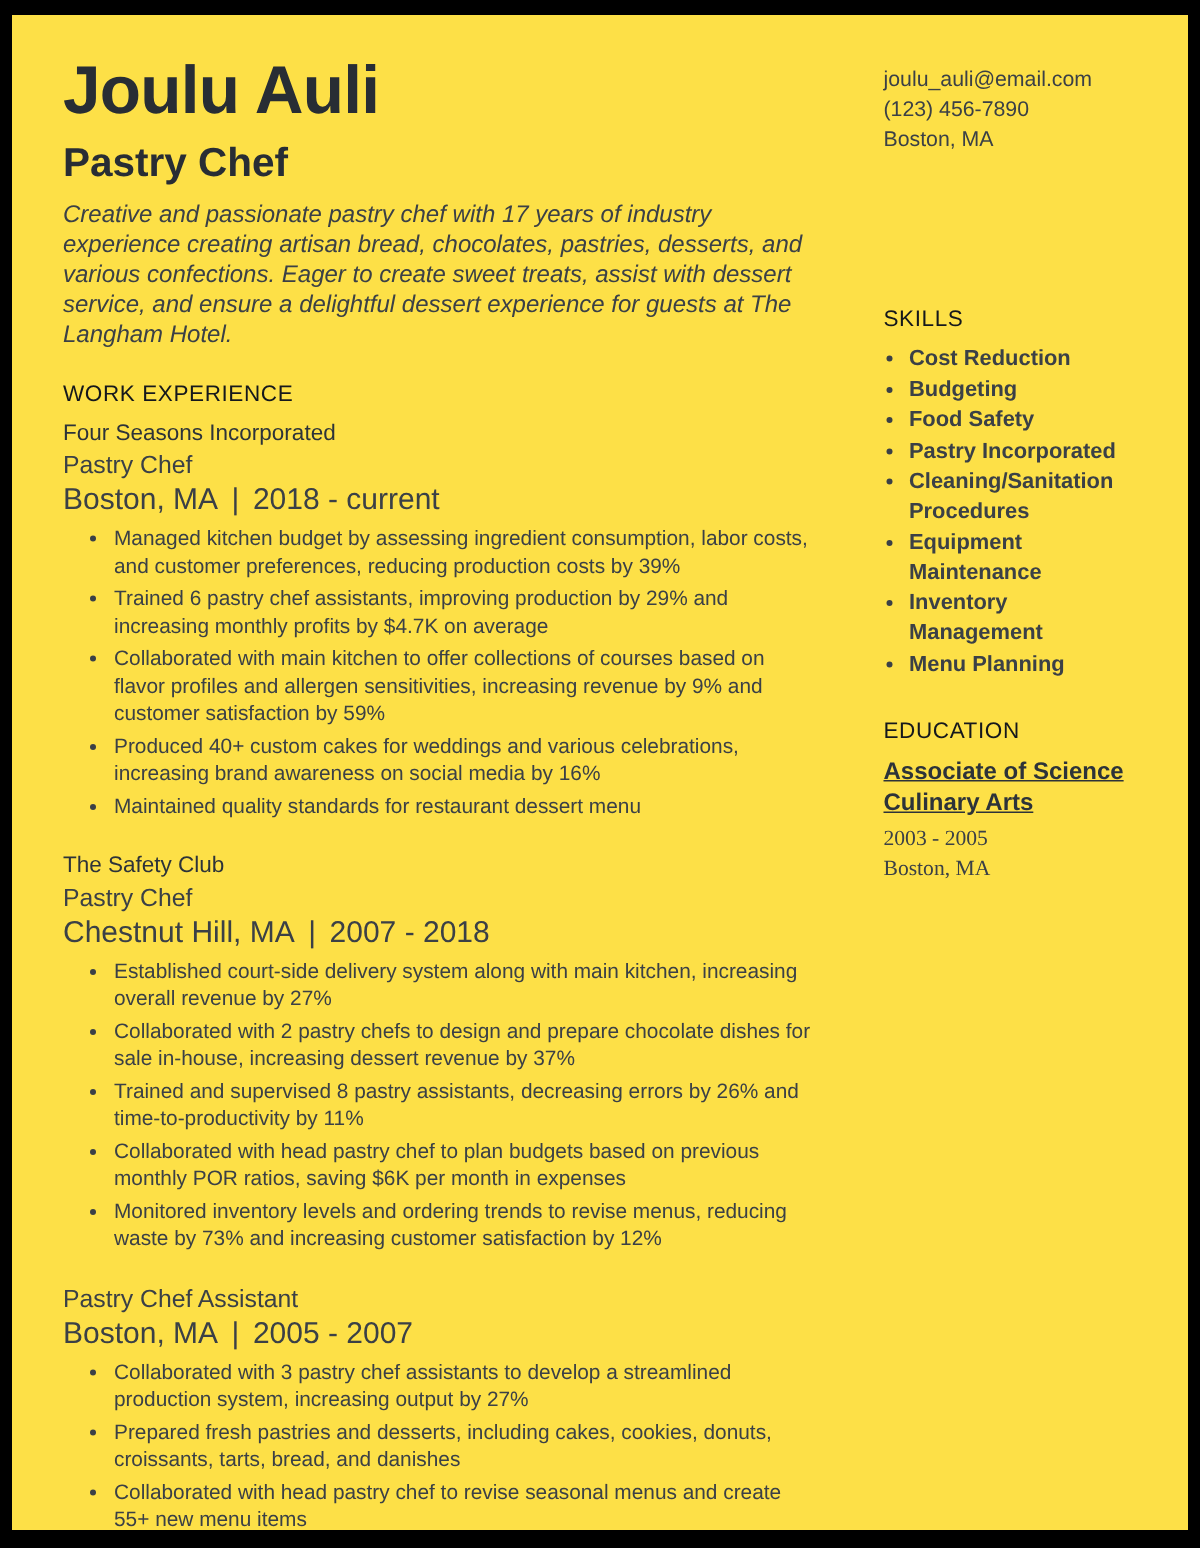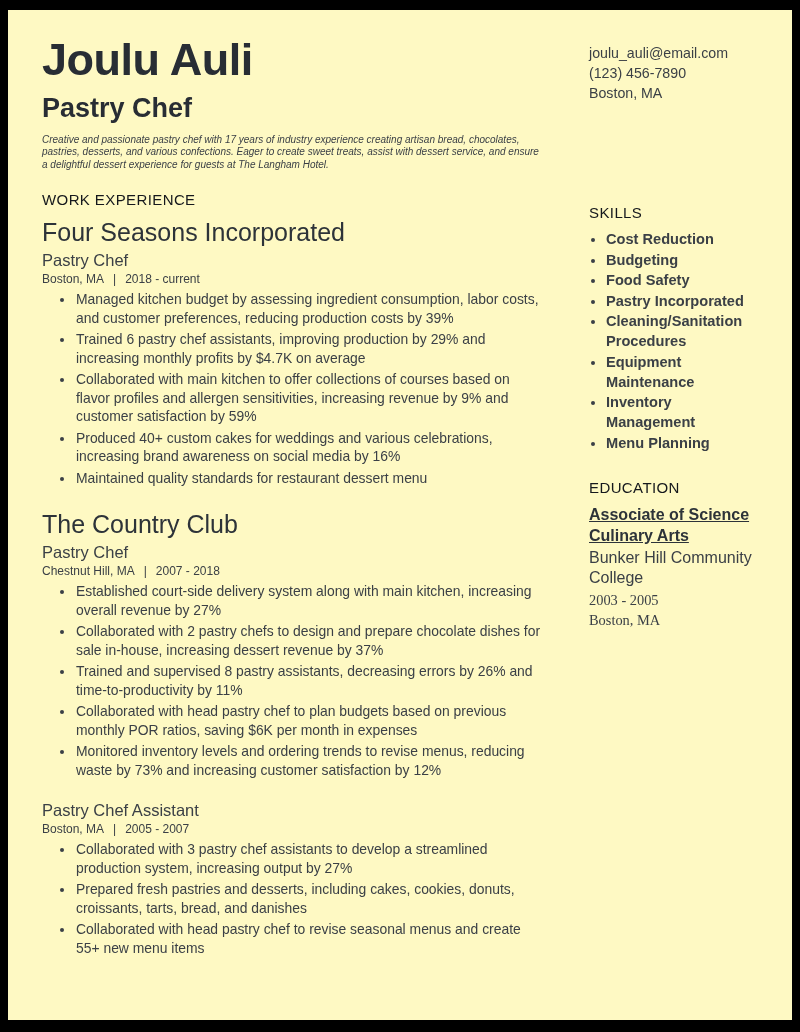--- a/index.html
+++ b/index.html
@@ -9,21 +9,21 @@
     font-family: "Liberation Sans", sans-serif;
     -webkit-font-smoothing: antialiased;
   }
   .frame {
     width: 800px; height: 1032px;
     background: #000;
     padding: 10px 8px 12px 8px;
   }
   .page {
     width: 100%; height: 100%;
-    background: #fef9c3;
+    background: #fde047;
     padding: 26px 36px 20px 34px;
     overflow: hidden;
     color: #3b4046;
   }
   .grid {
     display: grid;
     grid-template-columns: 505px 1fr;
     column-gap: 22px;
   }
   
@@ -36,21 +36,21 @@
   }
   .job-title-main {
     font-size: 27px;
     font-weight: 800;
     color: #282d34;
     margin-top: 8px;
   }
   .summary {
     margin-top: 10px;
     font-style: italic;
-    font-size: 10px;
+    font-size: 16px;
     line-height: 1.25;
     color: #3b4046;
   }
   .contact {
     padding-top: 7px;
     font-size: 14.2px;
     line-height: 20px;
     color: #3b4046;
   }
   .contact a {
@@ -63,32 +63,32 @@
     font-size: 15px;
     font-weight: 400;
     letter-spacing: 0.4px;
     color: #15181c;
   }
   
   .work-section { margin-top: 20px; }
   .job { margin-top: 9px; }
   .job + .job { margin-top: 22px; }
   .company {
-    font-size: 25px;
+    font-size: 15px;
     font-weight: 400;
     color: #2d3339;
     line-height: 1.25;
   }
   .role {
     font-size: 16.5px;
     color: #3b4046;
     margin-top: 3px;
   }
   .meta {
-    font-size: 12px;
+    font-size: 20px;
     color: #3b4046;
     margin-top: 2px;
   }
   .meta .sep { margin: 0 9px; color: #3b4046; }
   ul.bullets {
     margin-top: 4px;
     padding-left: 33px;
     list-style: disc;
   }
   ul.bullets li {
@@ -159,21 +159,21 @@
             <ul class="bullets">
               <li>Managed kitchen budget by assessing ingredient consumption, labor costs, and customer preferences, reducing production costs by 39%</li>
               <li>Trained 6 pastry chef assistants, improving production by 29% and increasing monthly profits by $4.7K on average</li>
               <li>Collaborated with main kitchen to offer collections of courses based on flavor profiles and allergen sensitivities, increasing revenue by 9% and customer satisfaction by 59%</li>
               <li>Produced 40+ custom cakes for weddings and various celebrations, increasing brand awareness on social media by 16%</li>
               <li>Maintained quality standards for restaurant dessert menu</li>
             </ul>
           </div>
 
           <div class="job">
-            <div class="company">The Country Club</div>
+            <div class="company">The Safety Club</div>
             <div class="role">Pastry Chef</div>
             <div class="meta">
               <span>Chestnut Hill, MA</span><span class="sep">|</span><span>2007 - 2018</span>
             </div>
             <ul class="bullets">
               <li>Established court-side delivery system along with main kitchen, increasing overall revenue by 27%</li>
               <li>Collaborated with 2 pastry chefs to design and prepare chocolate dishes for sale in-house, increasing dessert revenue by 37%</li>
               <li>Trained and supervised 8 pastry assistants, decreasing errors by 26% and time-to-productivity by 11%</li>
               <li>Collaborated with head pastry chef to plan budgets based on previous monthly POR ratios, saving $6K per month in expenses</li>
               <li>Monitored inventory levels and ordering trends to revise menus, reducing waste by 73% and increasing customer satisfaction by 12%</li>
@@ -217,21 +217,20 @@
             <li>Menu Planning</li>
           </ul>
         </div>
 
         <div class="education-section">
           <div class="section-heading">EDUCATION</div>
           <div class="edu-degree">
             <div>Associate of Science</div>
             <div>Culinary Arts</div>
           </div>
-          <div class="edu-school">Bunker Hill Community College</div>
           <div class="edu-dates">2003 - 2005</div>
           <div class="edu-location">Boston, MA</div>
         </div>
 
       </div>
     </div>
   </div>
 </div>
 
 </body></html>

